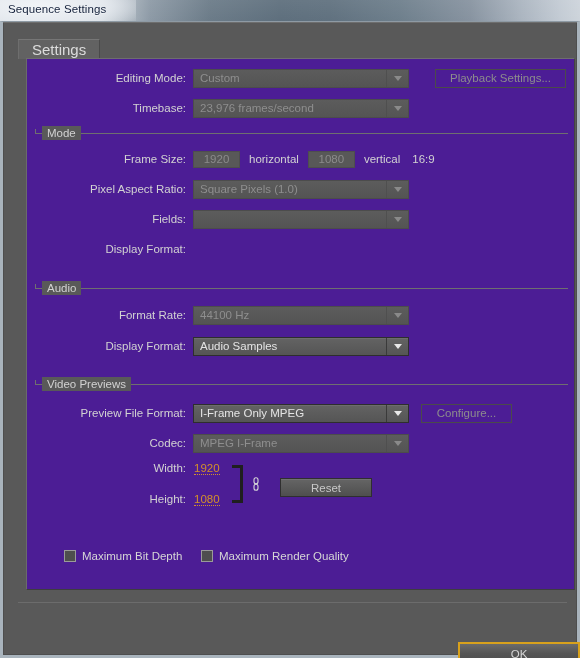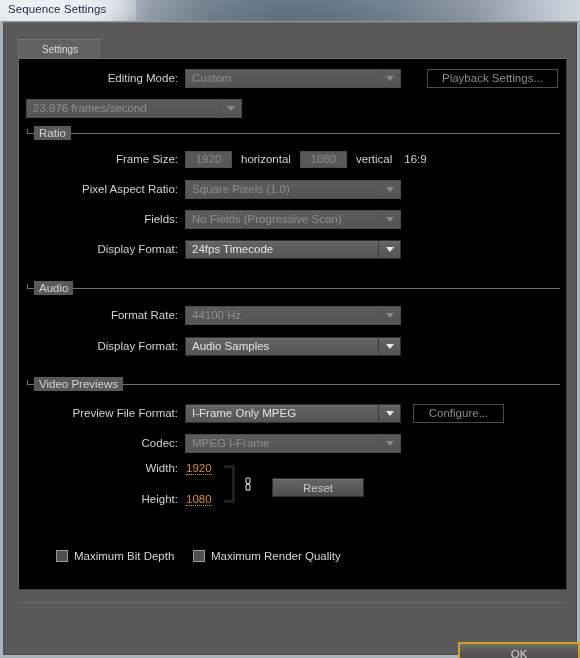--- a/index.html
+++ b/index.html
@@ -82,38 +82,38 @@
   
   .tabstrip {
     position: absolute;
     left: 15px; top: 17px;
     width: 549px; height: 20px;
   }
   .tab {
     position: absolute;
     left: 0; top: 0;
     height: 20px;
-    padding: 0 23px;
+    padding: 0 13px;
     line-height: 20px;
     background: #626262;
     color: #dcdcdc;
-    font-size: 10px;
+    font-size: 15px;
     box-sizing: border-box;
     border-top: 1px solid #767676;
     border-left: 1px solid #6e6e6e;
     border-right: 1px solid #4a4a4a;
     cursor: default;
   }
 
   
   .panel {
     position: absolute;
-    left: 15px; top: 36px;
+    left: 23px; top: 36px;
     width: 549px; height: 532px;
-    background: #000000;
+    background: #4c1d95;
     box-sizing: border-box;
     border: 1px solid #6b6b6b;
     border-top-color: #6e6e6e;
     border-bottom-color: #3e3e3e;
     border-right-color: #434343;
   }
 
   
   .row {
     position: absolute;
@@ -333,32 +333,33 @@
           <div class="combo" style="margin-left:7px; width:216px;">
             <span class="ctext">Custom</span>
             <span class="carrowbox">
                 <i class="carrow"></i>
               </span>
           </div>
           <div class="btn" style="margin-left:26px; width:131px;">Playback Settings...</div>
         </div>
 
         <div class="row" style="left:0; top:38px; width:549px;">
+          <div class="lbl" style="width:159px;">Timebase:</div>
           <div class="combo" style="margin-left:7px; width:216px;">
             <span class="ctext">23,976 frames/second</span>
             <span class="carrowbox">
                 <i class="carrow"></i>
               </span>
           </div>
         </div>
 
         <div class="group" style="left:8px; top:67px; width:533px; height:14px;">
           <div class="gline"></div>
           <div class="gtick"></div>
-          <div class="gtitle">Ratio</div>
+          <div class="gtitle">Mode</div>
         </div>
 
         <div class="row" style="left:0; top:89px; width:549px;">
           <div class="lbl" style="width:159px;">Frame Size:</div>
           <div class="numfield" style="margin-left:7px; width:47px;">1920</div>
           <div class="plaintext" style="margin-left:9px;">horizontal</div>
           <div class="numfield" style="margin-left:9px; width:47px;">1080</div>
           <div class="plaintext" style="margin-left:9px;">vertical</div>
           <div class="plaintext" style="margin-left:12px;">16:9</div>
         </div>
@@ -369,35 +370,28 @@
             <span class="ctext">Square Pixels (1.0)</span>
             <span class="carrowbox">
                 <i class="carrow"></i>
               </span>
           </div>
         </div>
 
         <div class="row" style="left:0; top:149px; width:549px;">
           <div class="lbl" style="width:159px;">Fields:</div>
           <div class="combo" style="margin-left:7px; width:216px;">
-            <span class="ctext">No Fields (Progressive Scan)</span>
             <span class="carrowbox">
                 <i class="carrow"></i>
               </span>
           </div>
         </div>
 
         <div class="row" style="left:0; top:179px; width:549px;">
           <div class="lbl" style="width:159px;">Display Format:</div>
-          <div class="combo enabled" style="margin-left:7px; width:216px;">
-            <span class="ctext">24fps Timecode</span>
-            <span class="carrowbox">
-                <i class="carrow"></i>
-              </span>
-          </div>
         </div>
 
         <div class="group" style="left:8px; top:222px; width:533px; height:14px;">
           <div class="gline"></div>
           <div class="gtick"></div>
           <div class="gtitle">Audio</div>
         </div>
 
         <div class="row" style="left:0; top:245px; width:549px;">
           <div class="lbl" style="width:159px;">Format Rate:</div>

